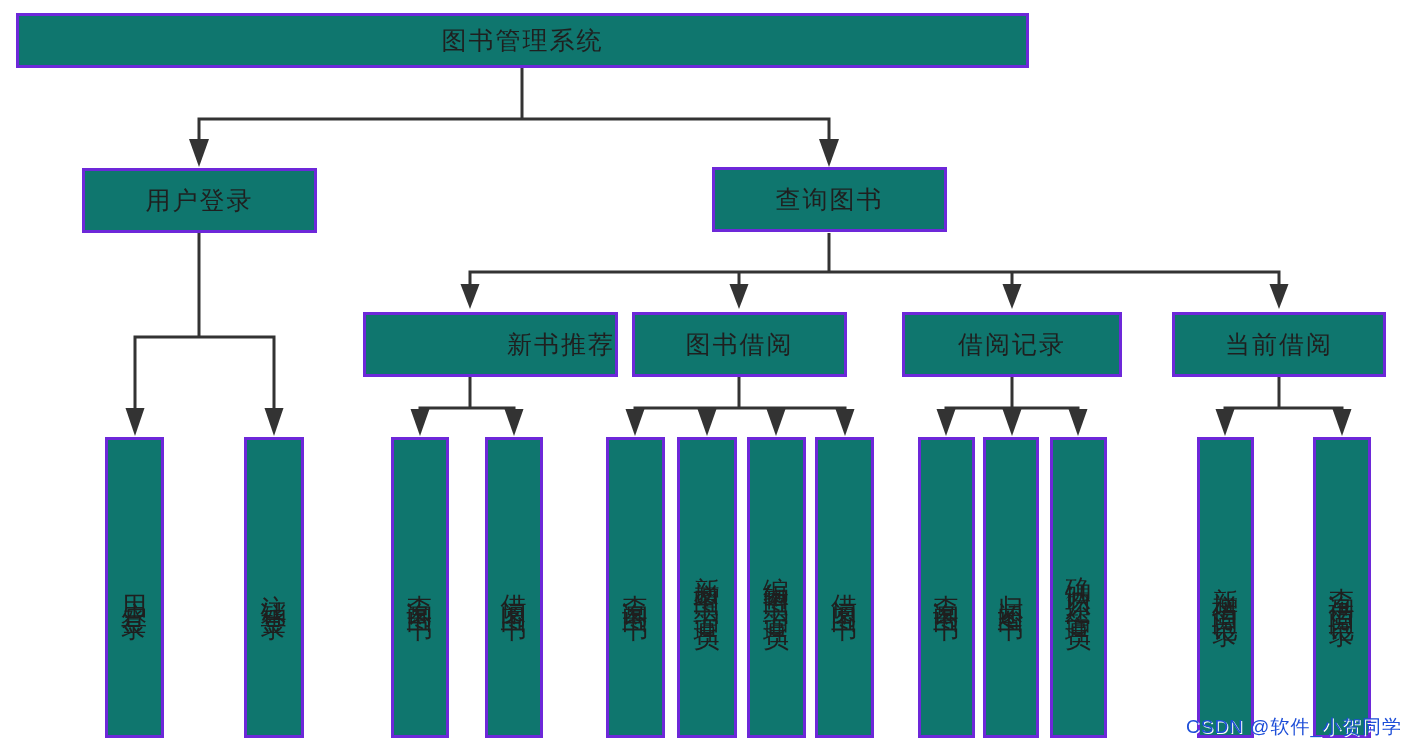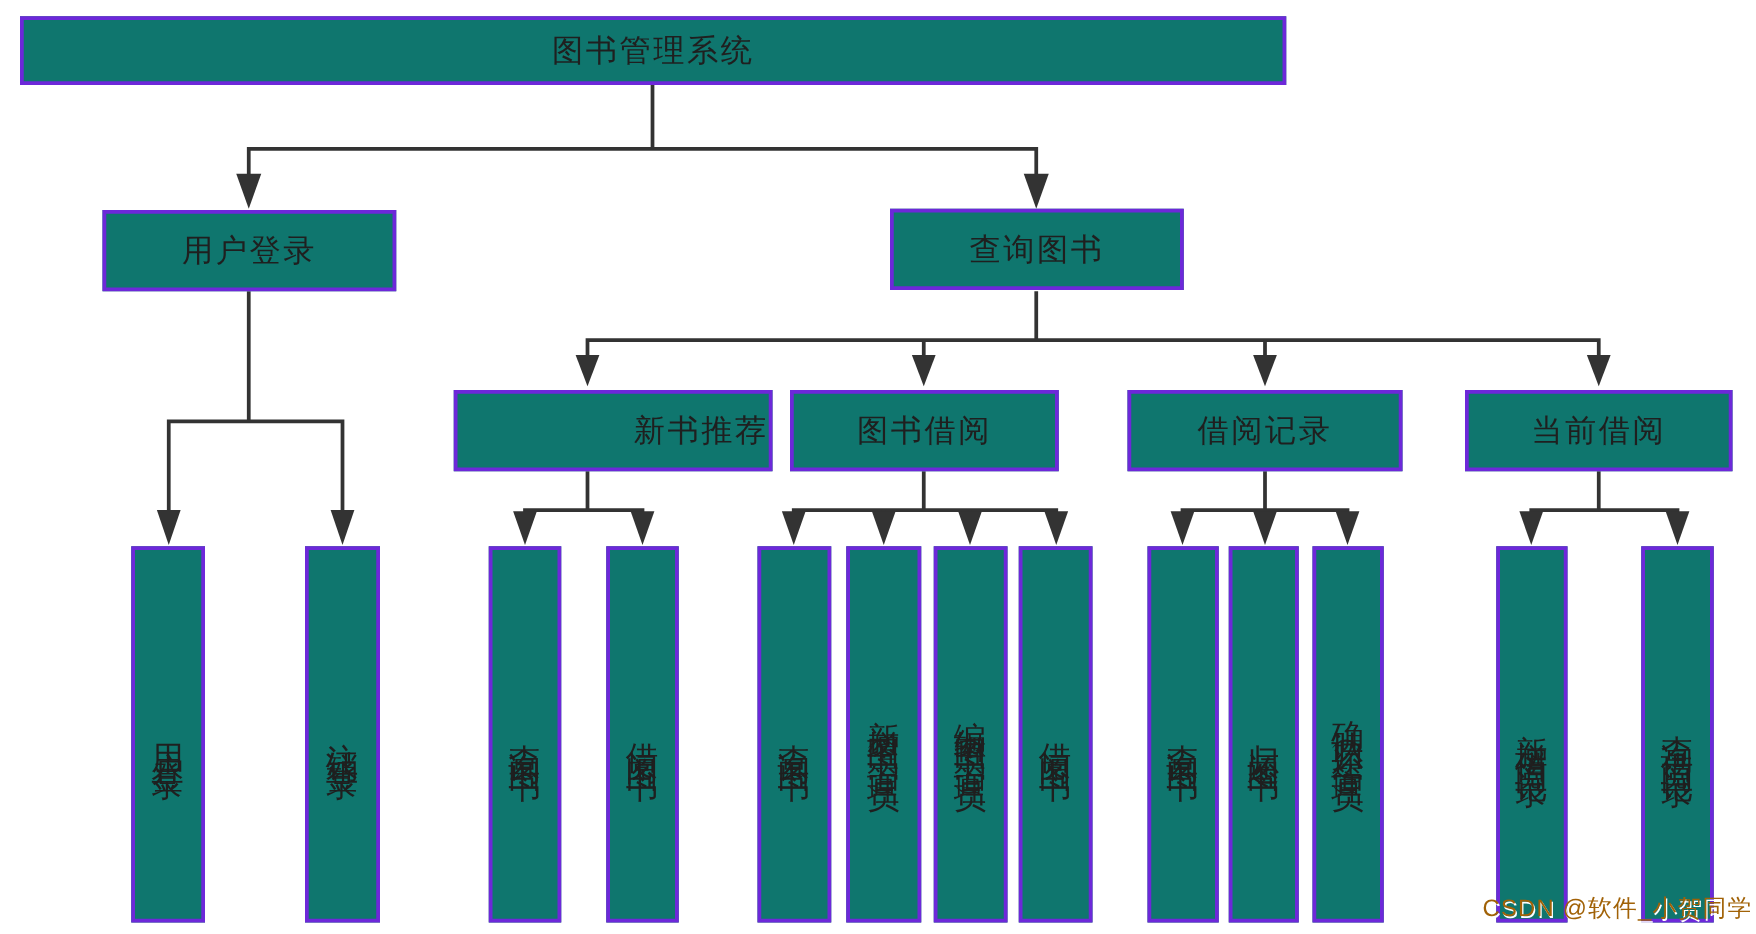--- a/index.html
+++ b/index.html
@@ -39,21 +39,21 @@
     font-size: 26px;
     line-height: 1;
     letter-spacing: 7px;
   }
   .watermark {
     position: absolute;
     left: 1186px;
     top: 714px;
     font-size: 19px;
     letter-spacing: 1px;
-    color: #a16207;
+    color: #1d4ed8;
     text-shadow: 1px 1px 0 #ffffff;
     white-space: nowrap;
     z-index: 5;
   }
 </style>
 </head>
 <body>
 
 <div class="stage">
 

